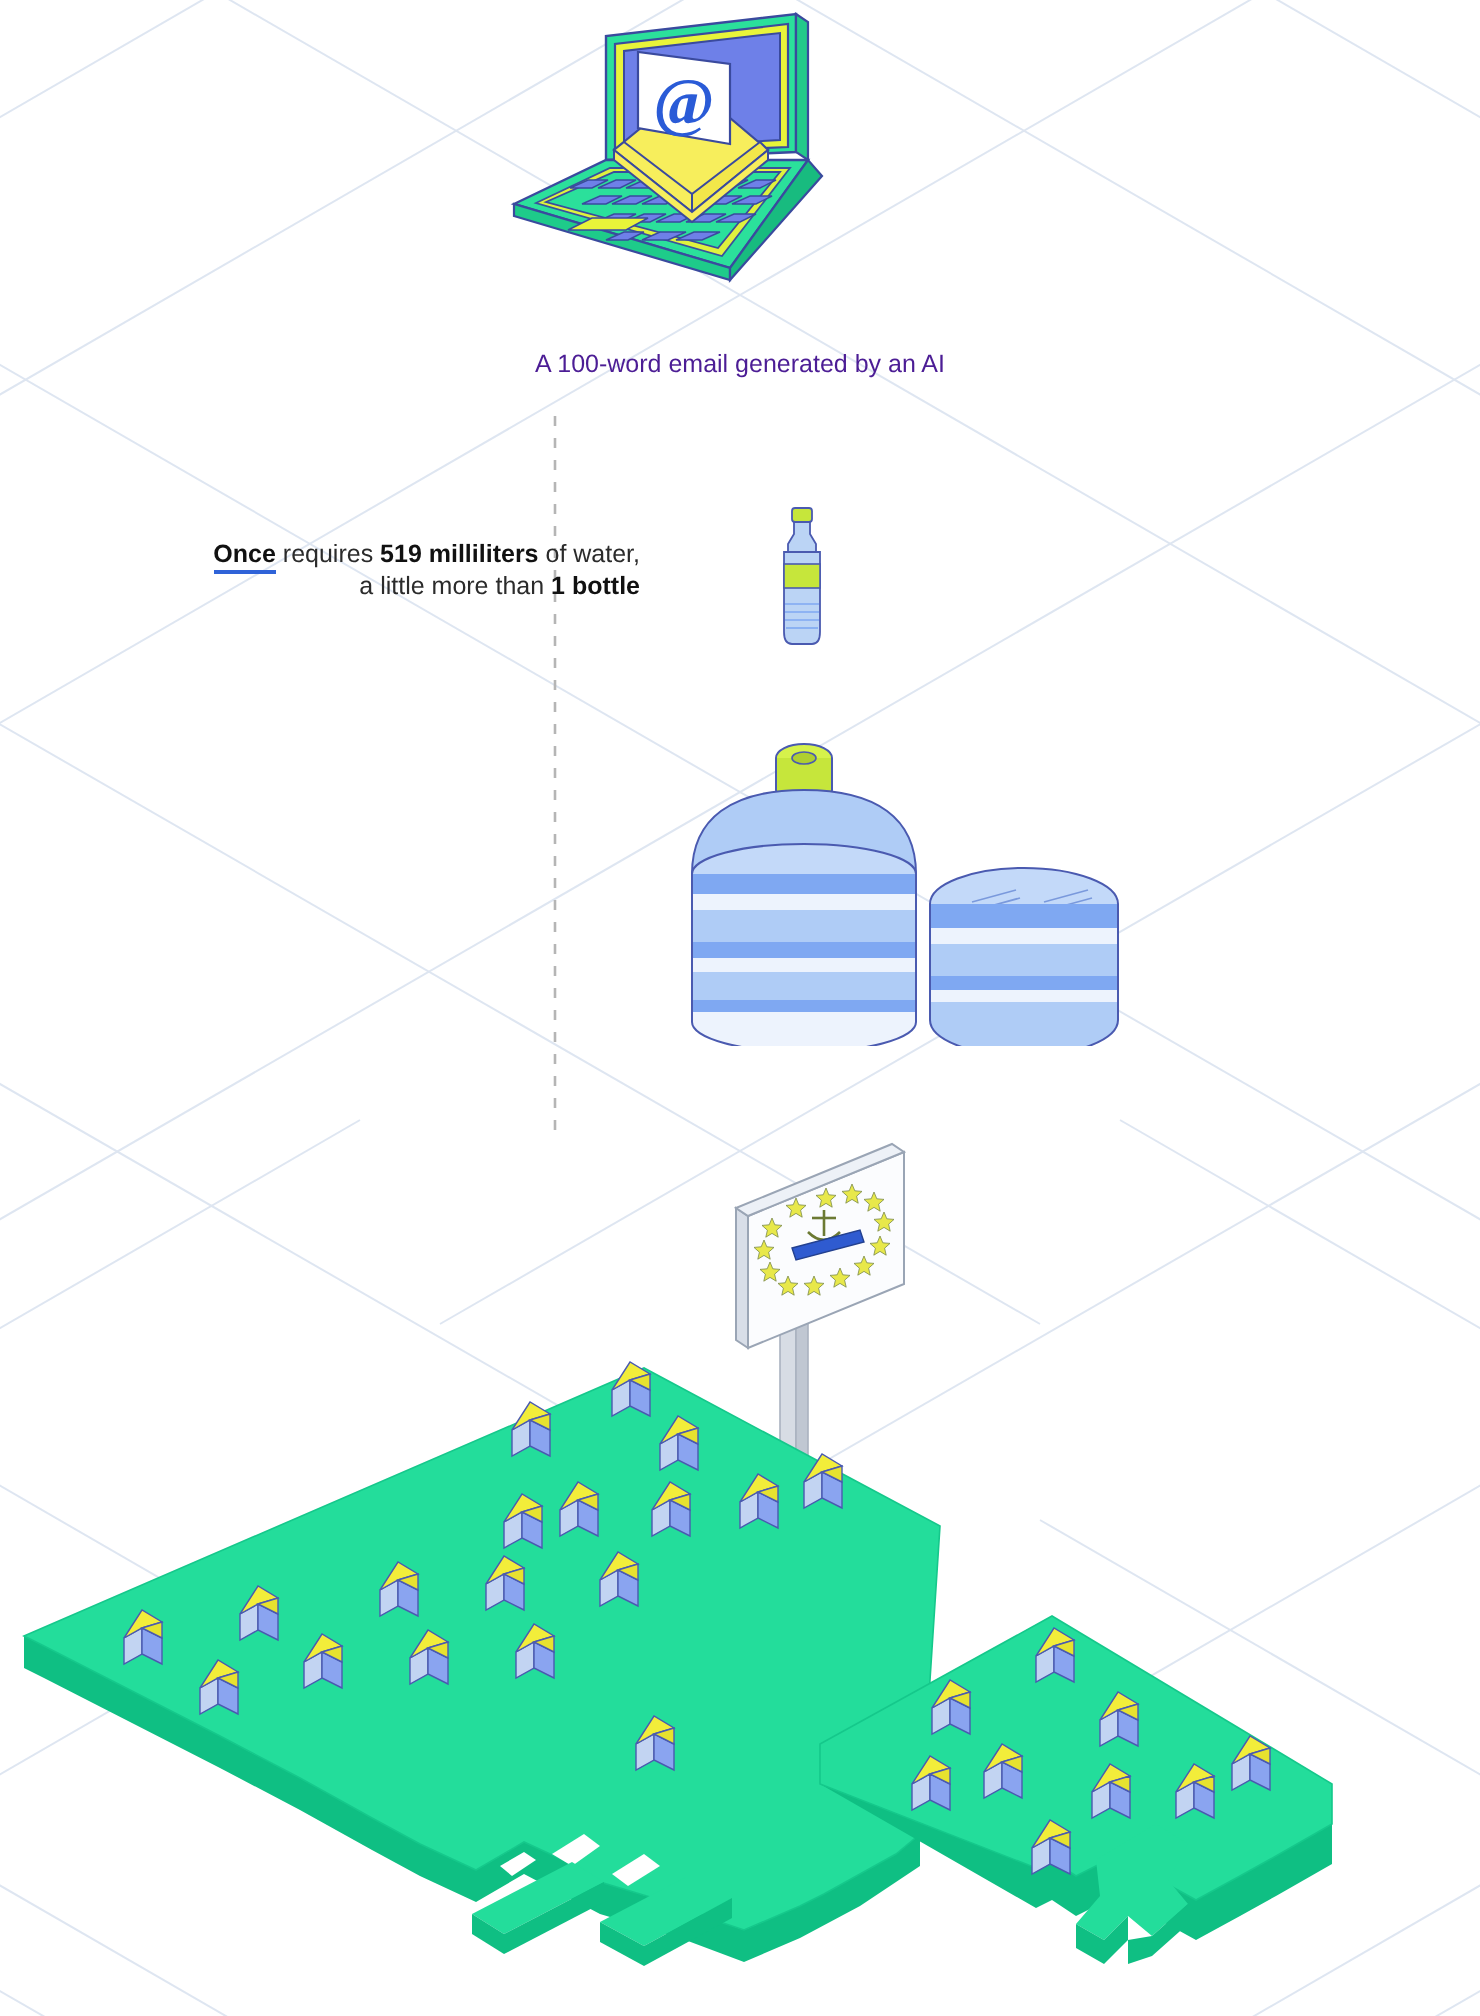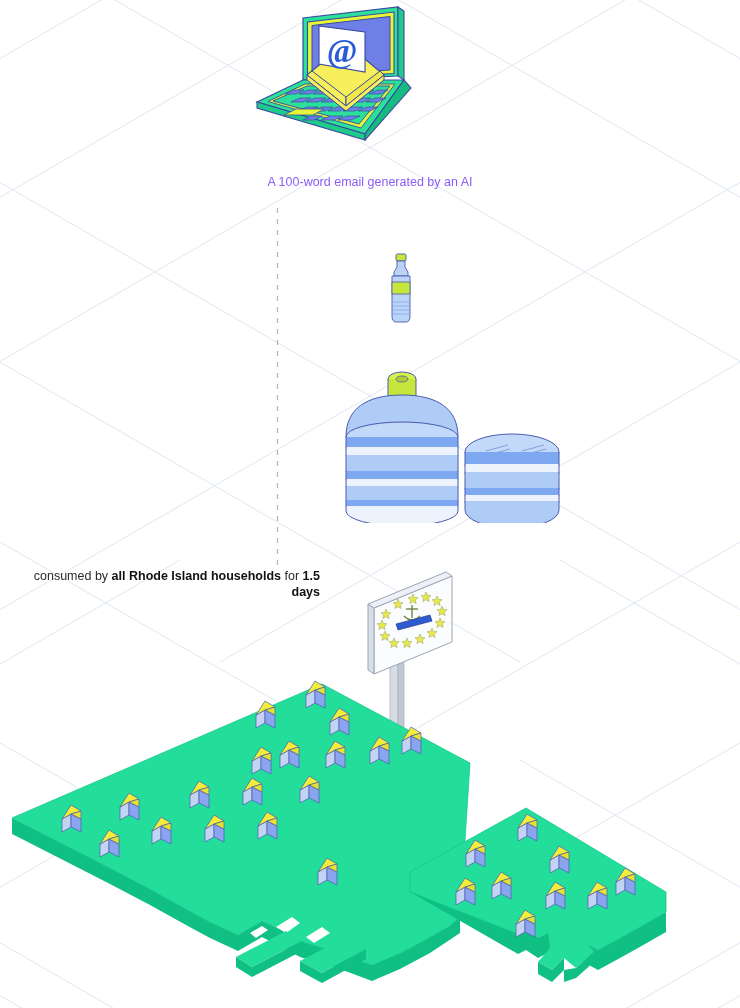--- a/index.html
+++ b/index.html
@@ -11,21 +11,21 @@
   }
   .stage{position:absolute;inset:0;width:740px;height:1008px;}
   .layer{position:absolute;inset:0;}
   svg{display:block;}
 
   
   .caption{
     position:absolute;
     font-size:12.5px;
     line-height:16px;
-    color:#8b5cf6;
+    color:#4c1d95;
     text-align:center;
   }
   .callout{
     position:absolute;
     text-align:right;
     font-size:12.5px;
     line-height:15.5px;
     color:#2b2b2b;
   }
   .callout b{font-weight:700;color:#111;}
@@ -321,23 +321,28 @@
       <use href="#hse2" x="58" y="78"></use>
       <use href="#hse2" x="94" y="72"></use>
       <use href="#hse2" x="152" y="46"></use>
       <use href="#hse2" x="148" y="82"></use>
       <use href="#hse2" x="190" y="82"></use>
       <use href="#hse2" x="218" y="68"></use>
       <use href="#hse2" x="118" y="110"></use>
     </g>
   </svg>
 
+  <div class="callout c1">
+    <div>
+      <span class="kw">Once</span><span> requires </span><b>519 milliliters</b><span> of water,</span>
+    </div>
+    <div>
+      <span>a little more than </span><b>1 bottle</b>
+    </div>
+  </div>
 
   <div class="callout c2">
   </div>
 
   <div class="callout c3">
-    <div>
-      <span>consumed by </span><b>all Rhode Island households</b><span> for </span><b>1.5 days</b>
-    </div>
   </div>
 
 </div>
 
 </body></html>

